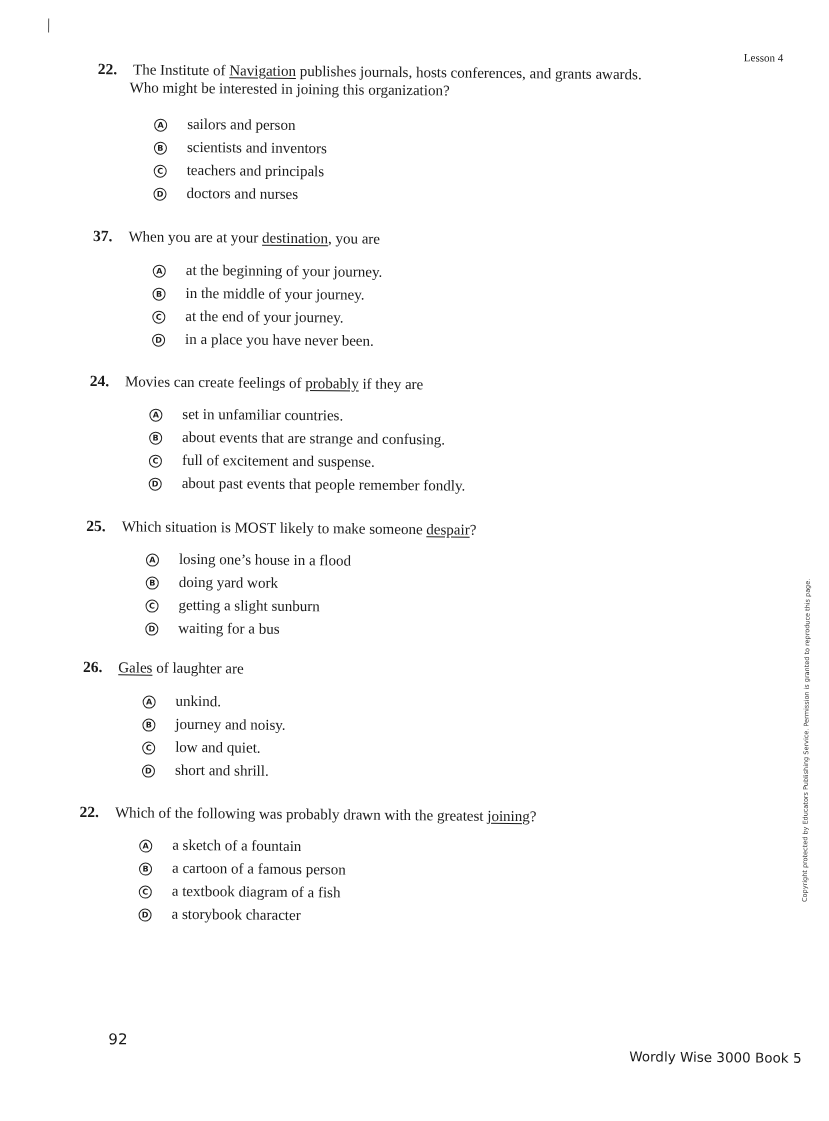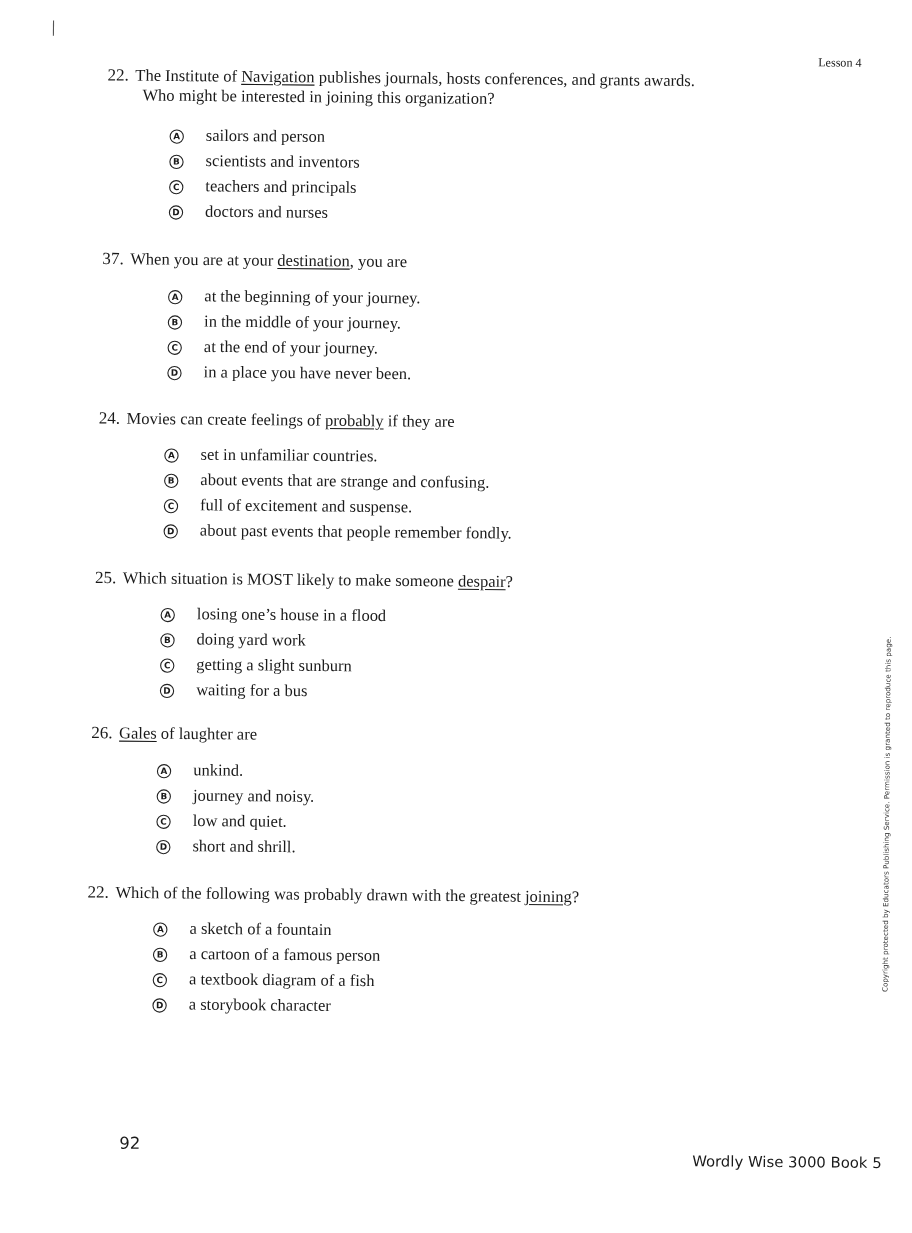--- a/index.html
+++ b/index.html
@@ -4,21 +4,21 @@
   <style>
     html, body { margin: 0; padding: 0; }
     body {
       width: 829px; height: 1121px; position: relative; overflow: hidden;
       background: #ffffff; color: #1a1a1a;
       font-family: "Liberation Serif", "DejaVu Serif", serif;
     }
     .page { position: absolute; inset: 0; transform: rotate(0.55deg); transform-origin: 400px 560px; }
     .lesson { position: absolute; left: 739px; top: 48px; font-size: 11px; text-align: center; }
     .q { position: absolute; font-size: 15px; line-height: 18px; }
-    .q .num { font-weight: normal; font-size: 15.5px; margin-right: 6px; }
+    .q .num { font-weight: bold; font-size: 15.5px; margin-right: 16px; }
     .q .stem-line2 { display: block; padding-left: 32px; }
     .u { text-decoration: underline; text-underline-offset: 2px; margin-top: 24px; }
     .opts { position: absolute; font-size: 15px; }
     .opt { height: 23px; line-height: 23px; white-space: nowrap; }
     .bubble {
       display: inline-block; width: 11px; height: 11px; border: 1.4px solid #222; border-radius: 50%;
       font-family: "DejaVu Sans", sans-serif; font-size: 8px; line-height: 11px; text-align: center;
       font-weight: bold; vertical-align: 1px; margin-right: 20px;
     }
     .footer-num { position: absolute; left: 113px; top: 1033px; font-family: "DejaVu Sans", sans-serif; font-size: 15px; }

